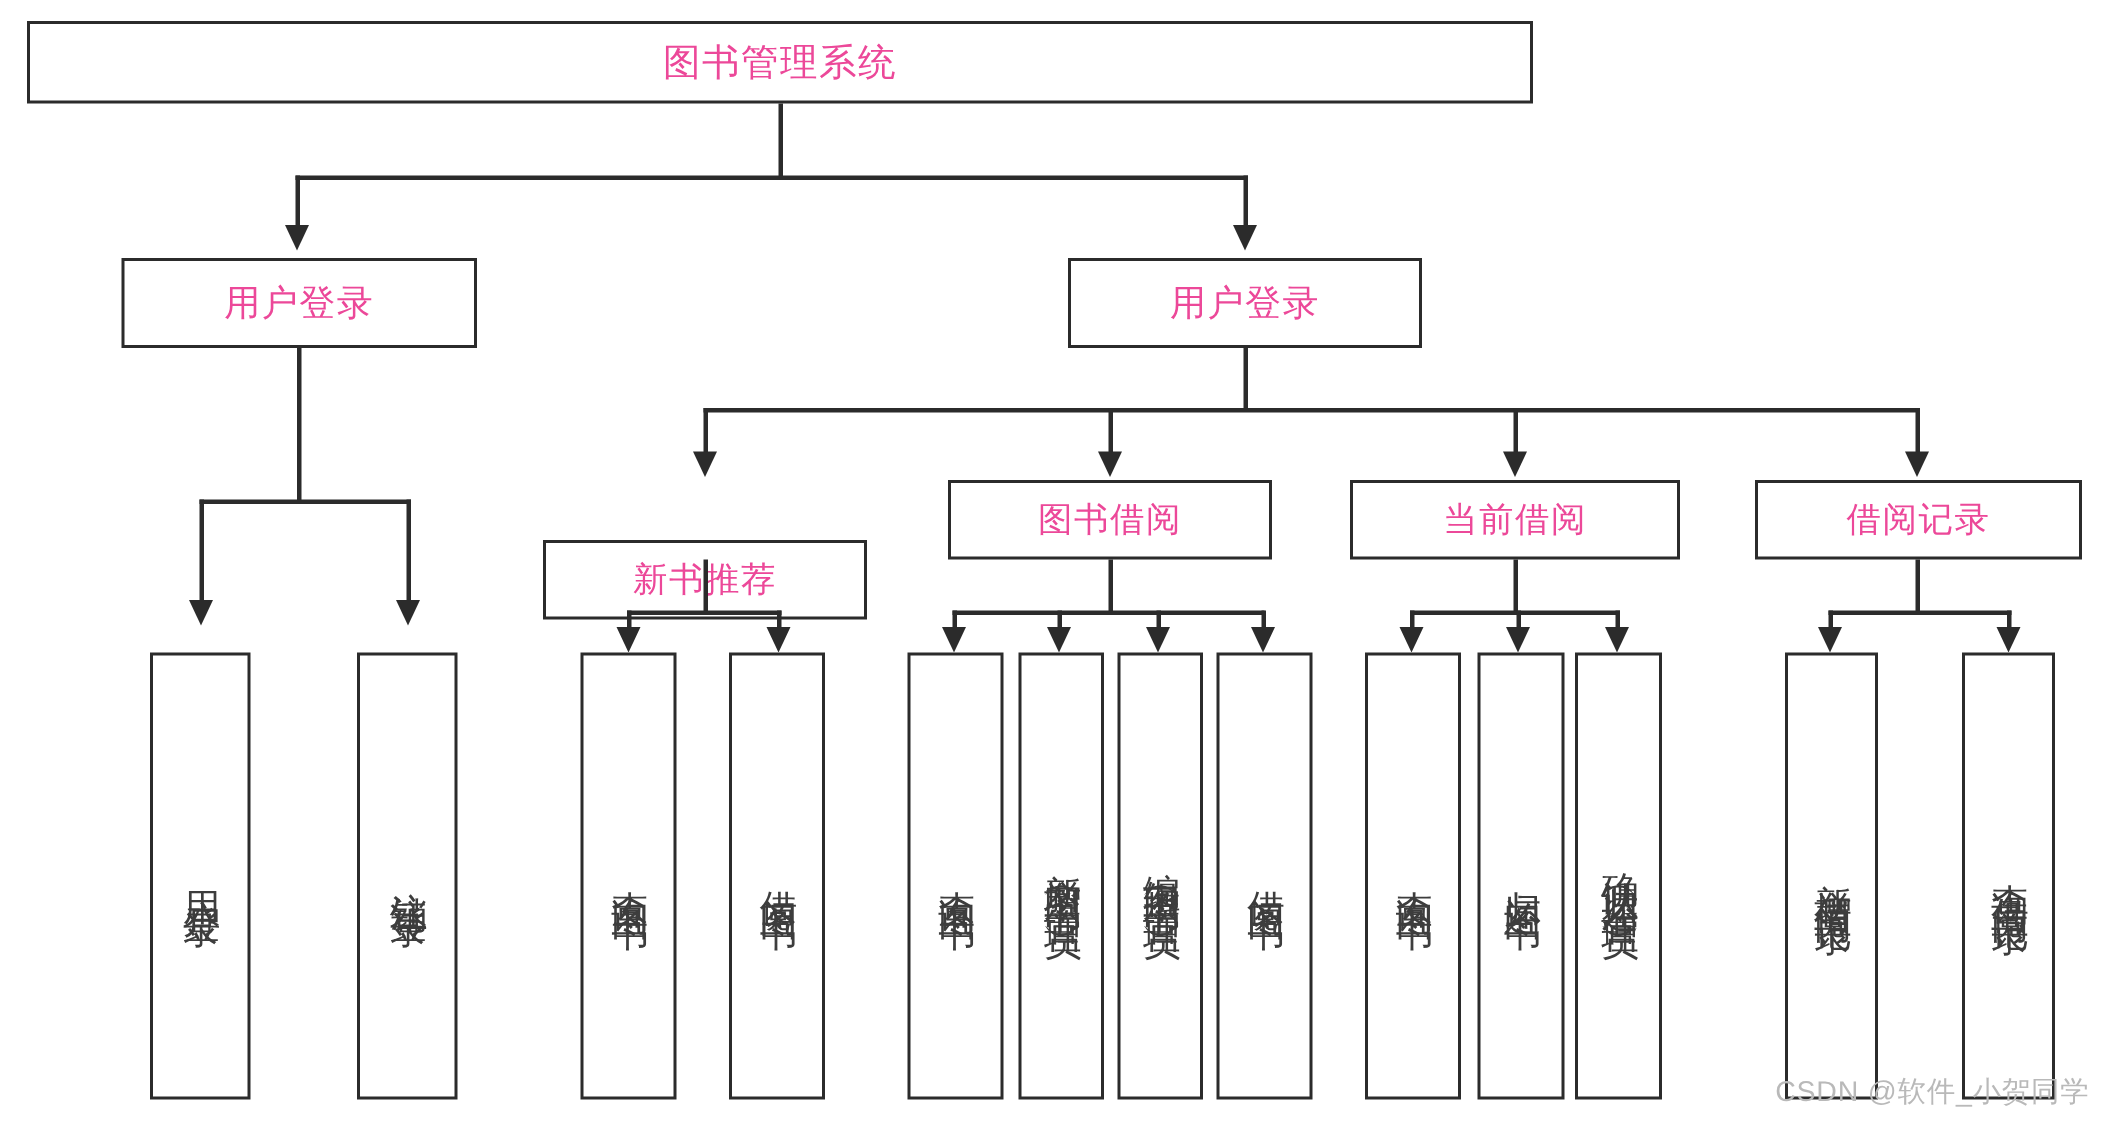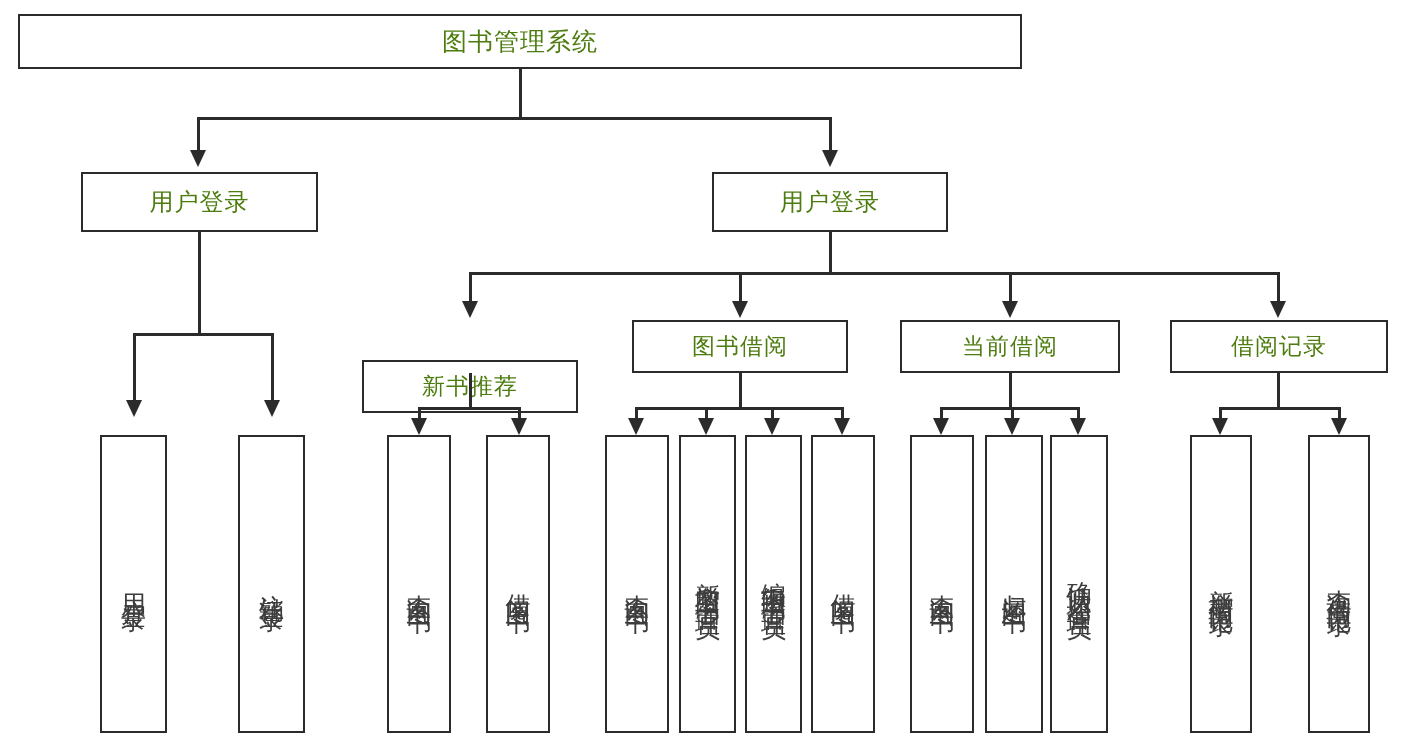--- a/index.html
+++ b/index.html
@@ -17,21 +17,21 @@
     height: 747px;
     background: #ffffff;
     overflow: hidden;
   }
   
   .box {
     position: absolute;
     box-sizing: border-box;
     border: 2px solid #2b2b2b;
     background: #ffffff;
-    color: #4d7c0f;
+    color: #ec4899;
     display: flex;
     align-items: center;
     justify-content: center;
     text-align: center;
     letter-spacing: 1px;
   }
   .box.root {
     font-size: 25px;
   }
   .box.lvl2 {
@@ -221,14 +221,15 @@
     <span class="vtext">确认归还（管理员）</span>
   </div>
 
   <div class="leaf" style="left:1190px; top:435px; width:62px; height:298px;">
     <span class="vtext">新增借阅记录</span>
   </div>
   <div class="leaf" style="left:1308px; top:435px; width:62px; height:298px;">
     <span class="vtext">查询借阅记录</span>
   </div>
 
+  <div id="watermark">CSDN @软件_小贺同学</div>
 
 </div>
 
 </body></html>

